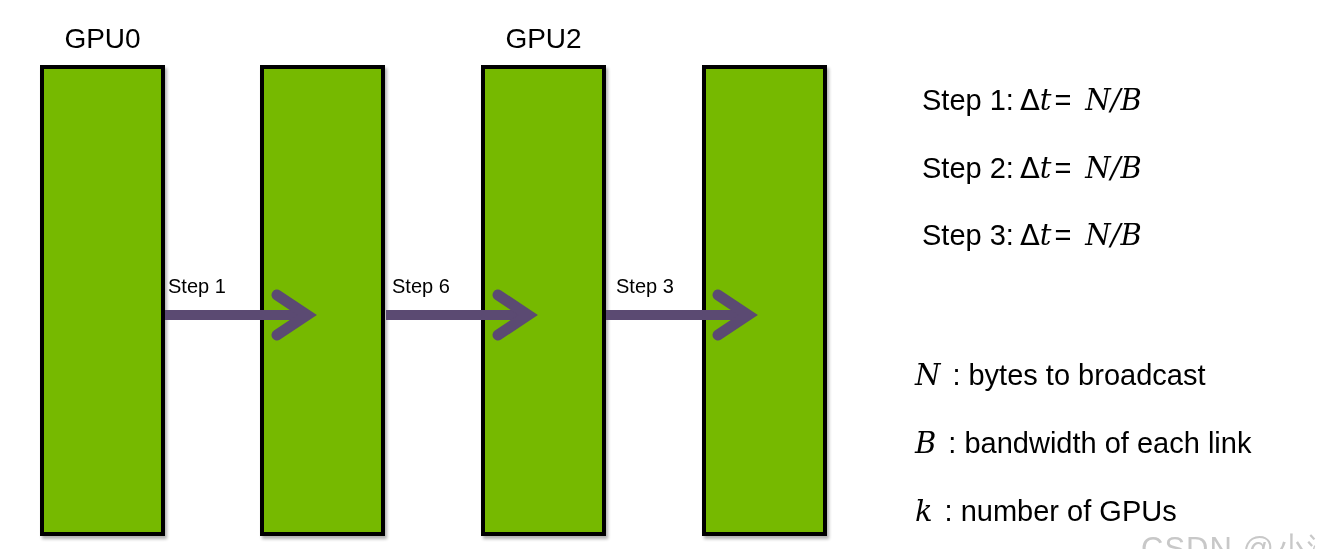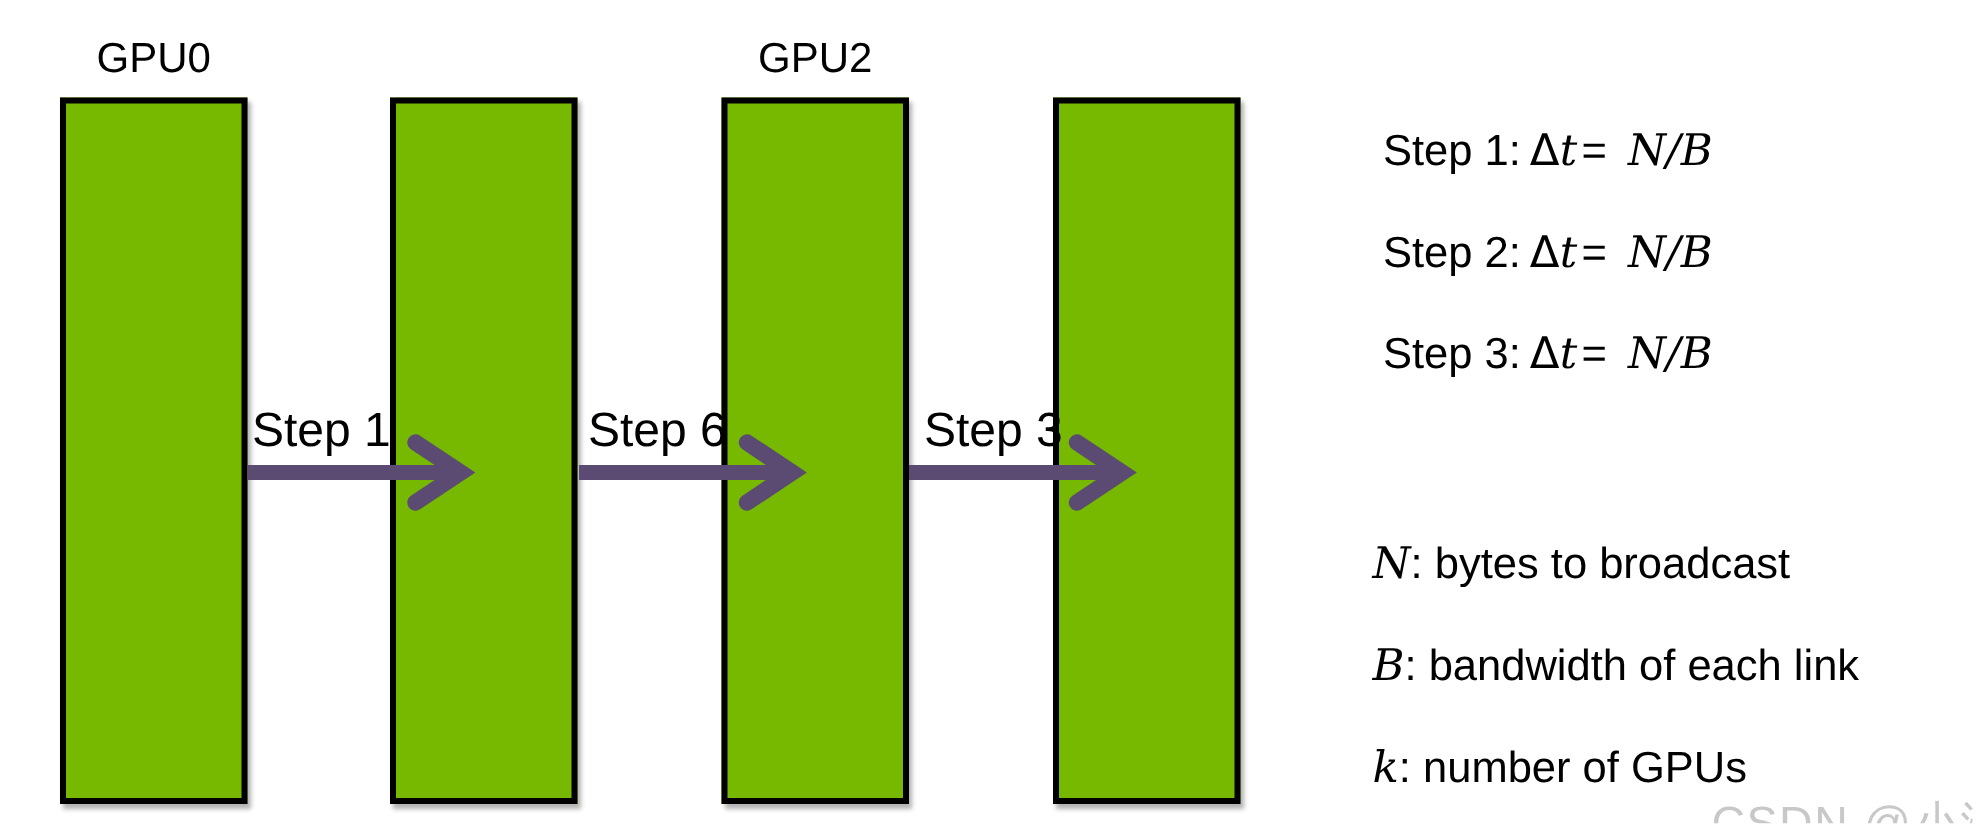--- a/index.html
+++ b/index.html
@@ -35,21 +35,21 @@
     top: 65px;
     width: 125px;
     height: 471px;
     background: var(--gpu-green);
     border: 4px solid #000;
     box-shadow: 2px 3px 3px rgba(0,0,0,0.30);
   }
   .step-label {
     position: absolute;
     top: 270px;
-    font-size: 32px;
+    font-size: 20px;
     line-height: 32px;
     white-space: nowrap;
     color: var(--ink);
   }
   .arrow-wrap {
     position: absolute;
     top: 289px;
     width: 152px;
     height: 52px;
   }
@@ -81,21 +81,21 @@
     font-family: "DejaVu Sans", sans-serif;
     margin-left: 6px;
   }
   .meq {
     margin: 0 4px 0 3px;
   }
   .mexpr { margin-left: 10px; }
   .mgrp { margin-left: 24px; }
   .mminus { margin: 0 2px; }
   .mafter { margin-left: 8px; }
-  .dtext { margin-left: 0; }
+  .dtext { margin-left: 12px; }
 
   
   .watermark {
     position: absolute;
     left: 1141px;
     top: 528px;
     font-size: 31px;
     color: var(--watermark-gray);
     letter-spacing: 1px;
     z-index: 1;

